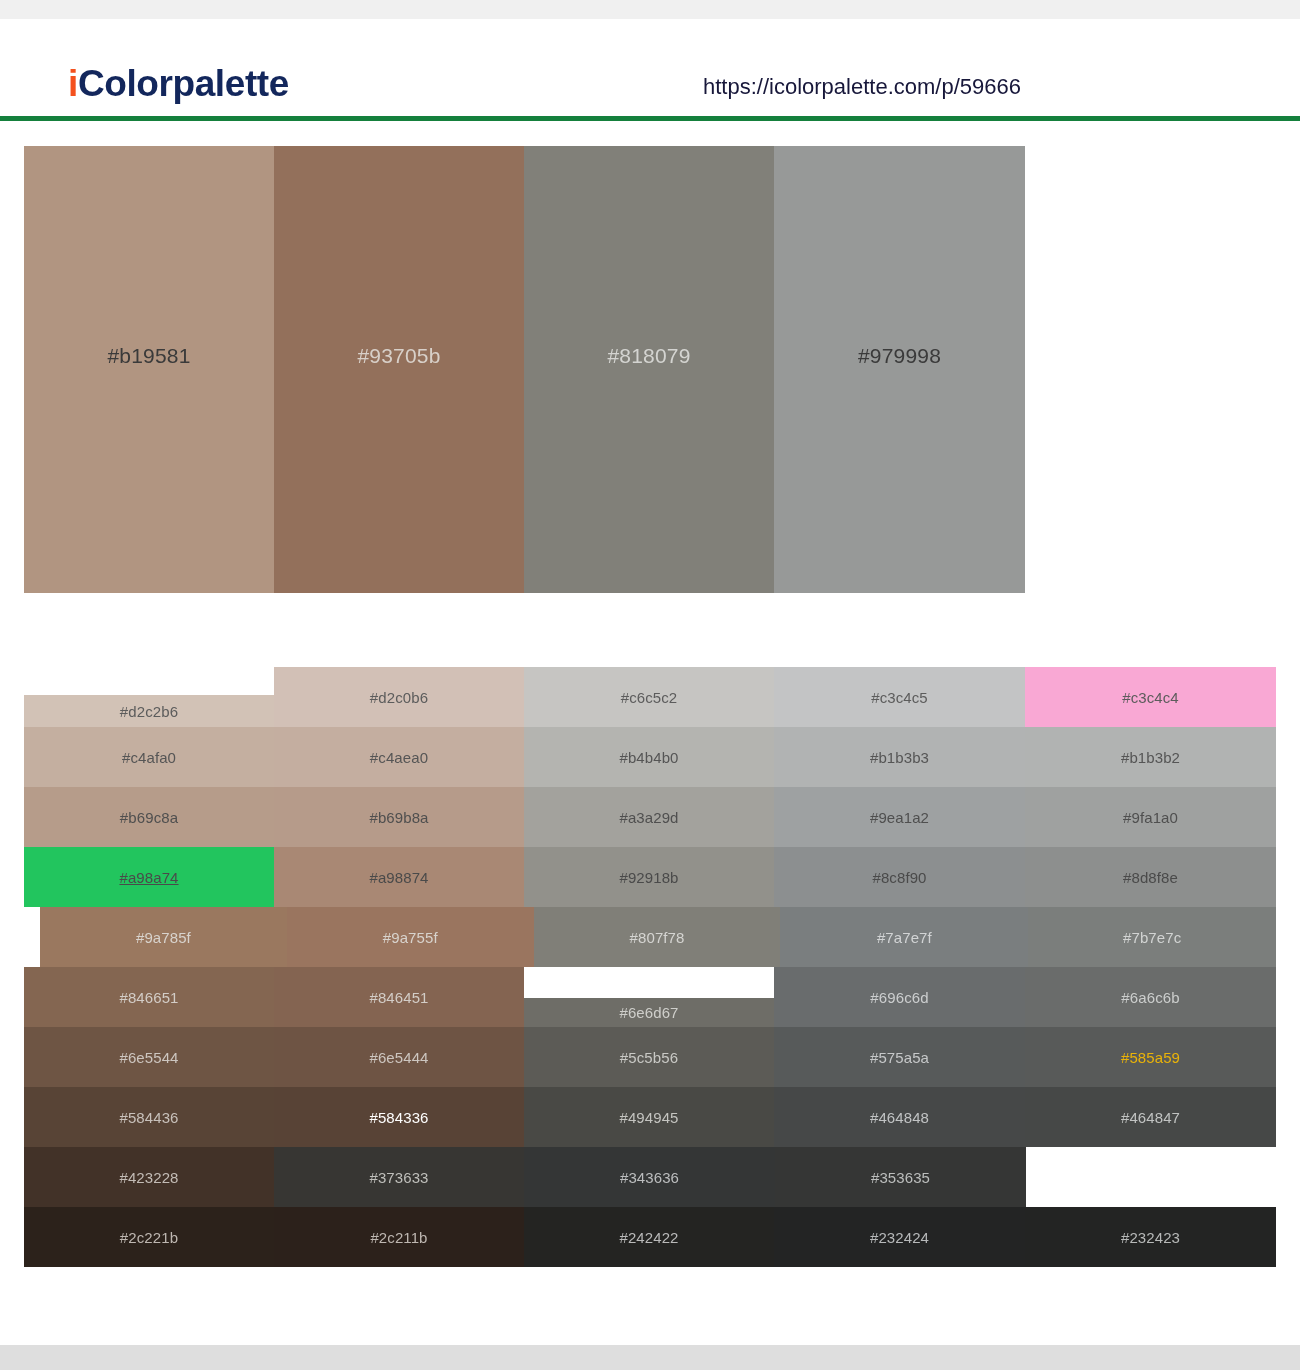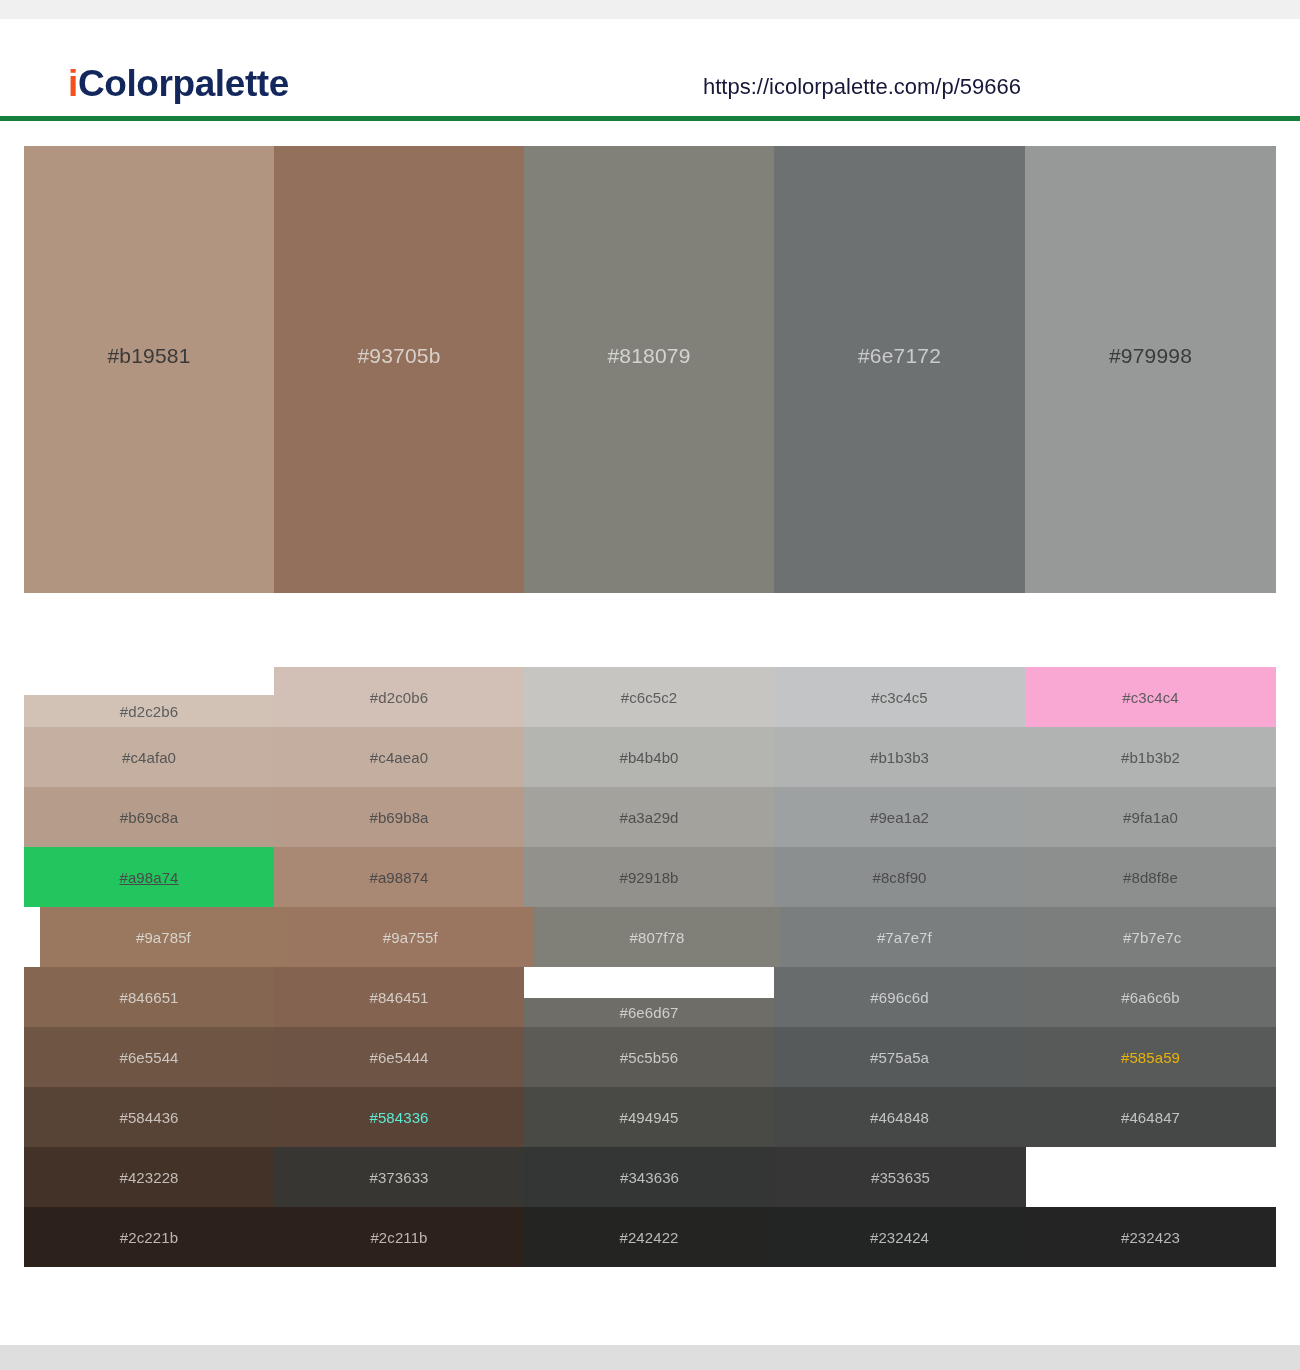--- a/index.html
+++ b/index.html
@@ -130,23 +130,20 @@
     <div class="palette-band" id="palette-band">
         <div class="swatch" style="background: rgb(177, 149, 129); width: 250px;">
           <span class="swatch-label" style="color: rgb(58, 58, 58);">#b19581</span>
         </div>
         <div class="swatch" style="background: rgb(147, 112, 91); width: 250px;">
           <span class="swatch-label" style="color: rgb(216, 208, 201);">#93705b</span>
         </div>
         <div class="swatch" style="background: rgb(129, 128, 121); width: 250px;">
           <span class="swatch-label" style="color: rgb(212, 212, 209);">#818079</span>
         </div>
-        <div class="swatch" style="background: rgb(110, 113, 114); width: 251px;">
-          <span class="swatch-label" style="color: rgb(201, 203, 204);">#6e7172</span>
-        </div>
         <div class="swatch" style="background: rgb(151, 153, 152); width: 251px;">
           <span class="swatch-label" style="color: rgb(58, 58, 58);">#979998</span>
         </div>
       </div>
   </section>
 
   <section class="shades-wrap">
     <div class="shades-grid" id="shades-grid">
         <div class="shade-row">
           <div class="shade-cell" style="background: rgb(210, 194, 182); color: rgb(92, 92, 92); width: 250px; margin-top: 28px;">#d2c2b6</div>
@@ -192,21 +189,21 @@
         </div>
         <div class="shade-row">
           <div class="shade-cell" style="background: rgb(110, 85, 68); color: rgb(205, 198, 192); width: 250px;">#6e5544</div>
           <div class="shade-cell" style="background: rgb(110, 84, 68); color: rgb(205, 198, 192); width: 250px;">#6e5444</div>
           <div class="shade-cell" style="background: rgb(92, 91, 86); color: rgb(201, 201, 197); width: 250px;">#5c5b56</div>
           <div class="shade-cell" style="background: rgb(87, 90, 90); color: rgb(198, 200, 201); width: 251px;">#575a5a</div>
           <div class="shade-cell" style="background: rgb(88, 90, 89); color: #eab308; width: 251px;">#585a59</div>
         </div>
         <div class="shade-row">
           <div class="shade-cell" style="background: rgb(88, 68, 54); color: rgb(200, 193, 187); width: 250px;">#584436</div>
-          <div class="shade-cell" style="background: rgb(88, 67, 54); color: #5eead4; width: 250px;">#584336</div>
+          <div class="shade-cell" style="background: rgb(88, 67, 54); color: #ffffff; width: 250px;">#584336</div>
           <div class="shade-cell" style="background: rgb(73, 73, 69); color: rgb(196, 196, 192); width: 250px;">#494945</div>
           <div class="shade-cell" style="background: rgb(70, 72, 72); color: rgb(193, 195, 196); width: 251px;">#464848</div>
           <div class="shade-cell" style="background: rgb(70, 72, 71); color: rgb(193, 195, 194); width: 251px;">#464847</div>
         </div>
         <div class="shade-row">
           <div class="shade-cell" style="background: rgb(66, 50, 40); color: rgb(195, 188, 182); width: 250px;">#423228</div>
           <div class="shade-cell" style="background: rgb(55, 54, 51); color: rgb(191, 191, 187); width: 250px;">#373633</div>
           <div class="shade-cell" style="background: rgb(52, 54, 54); color: rgb(188, 190, 191); width: 251px;">#343636</div>
           <div class="shade-cell" style="background: rgb(53, 54, 53); color: rgb(188, 190, 189); width: 251px;">#353635</div>
         </div>

